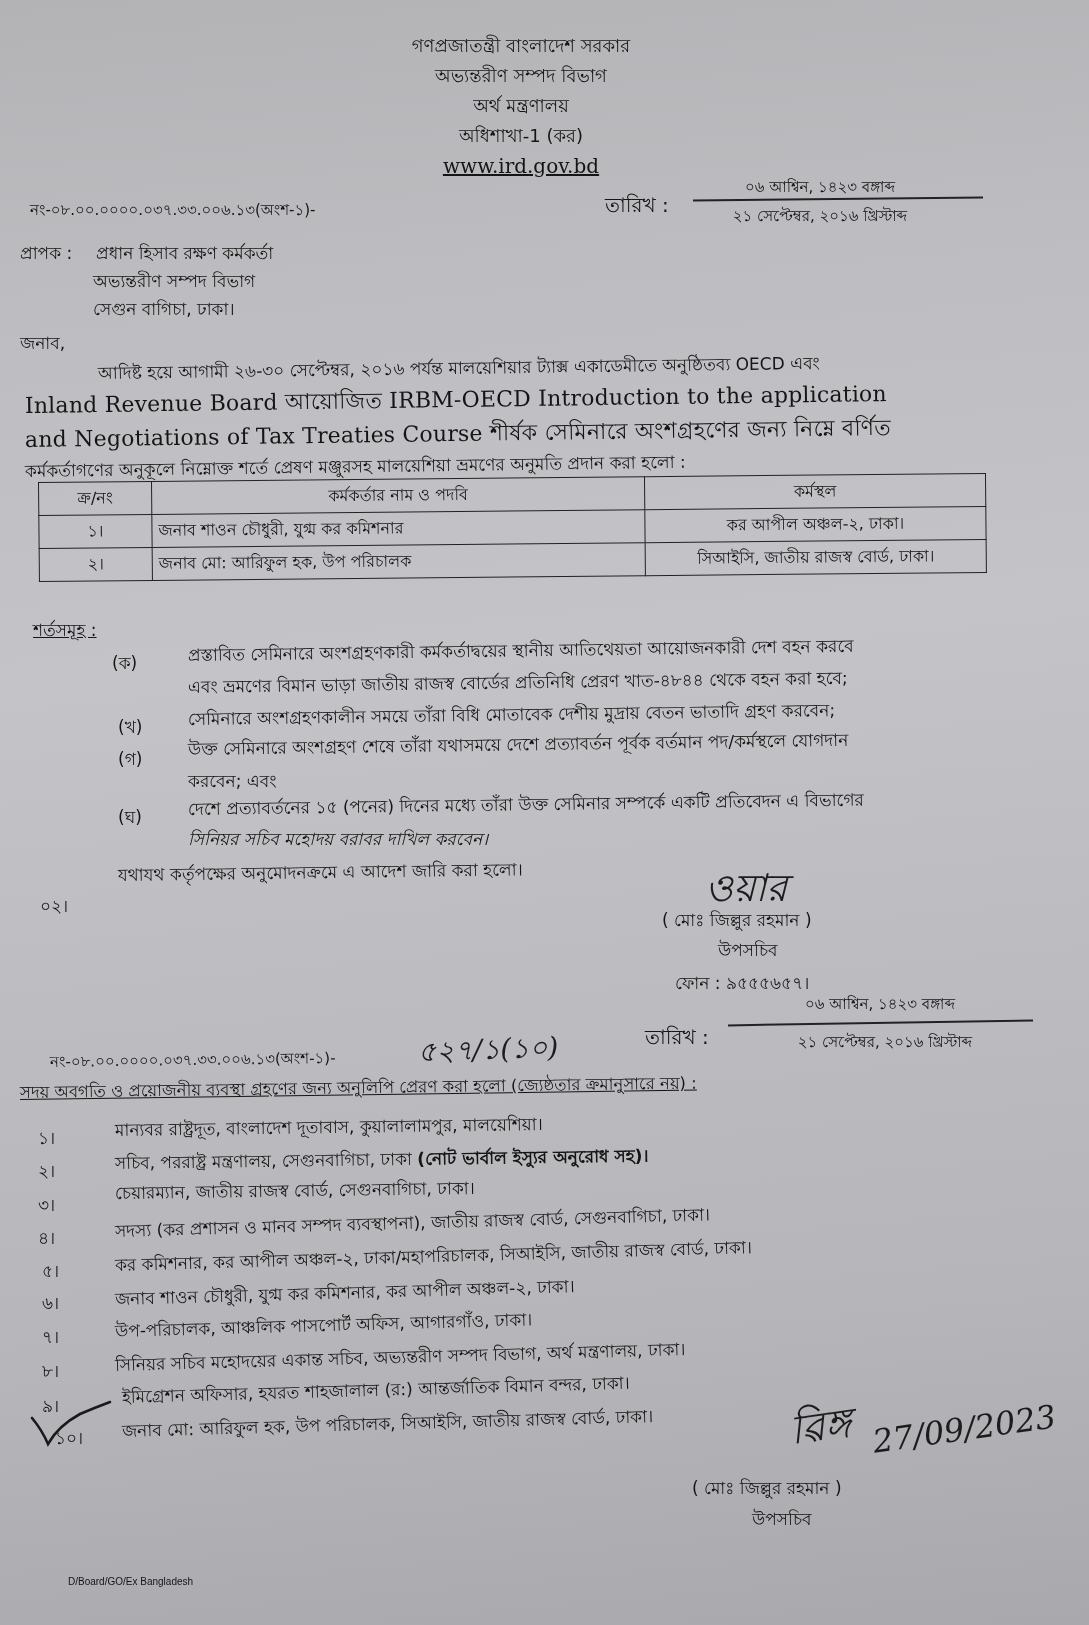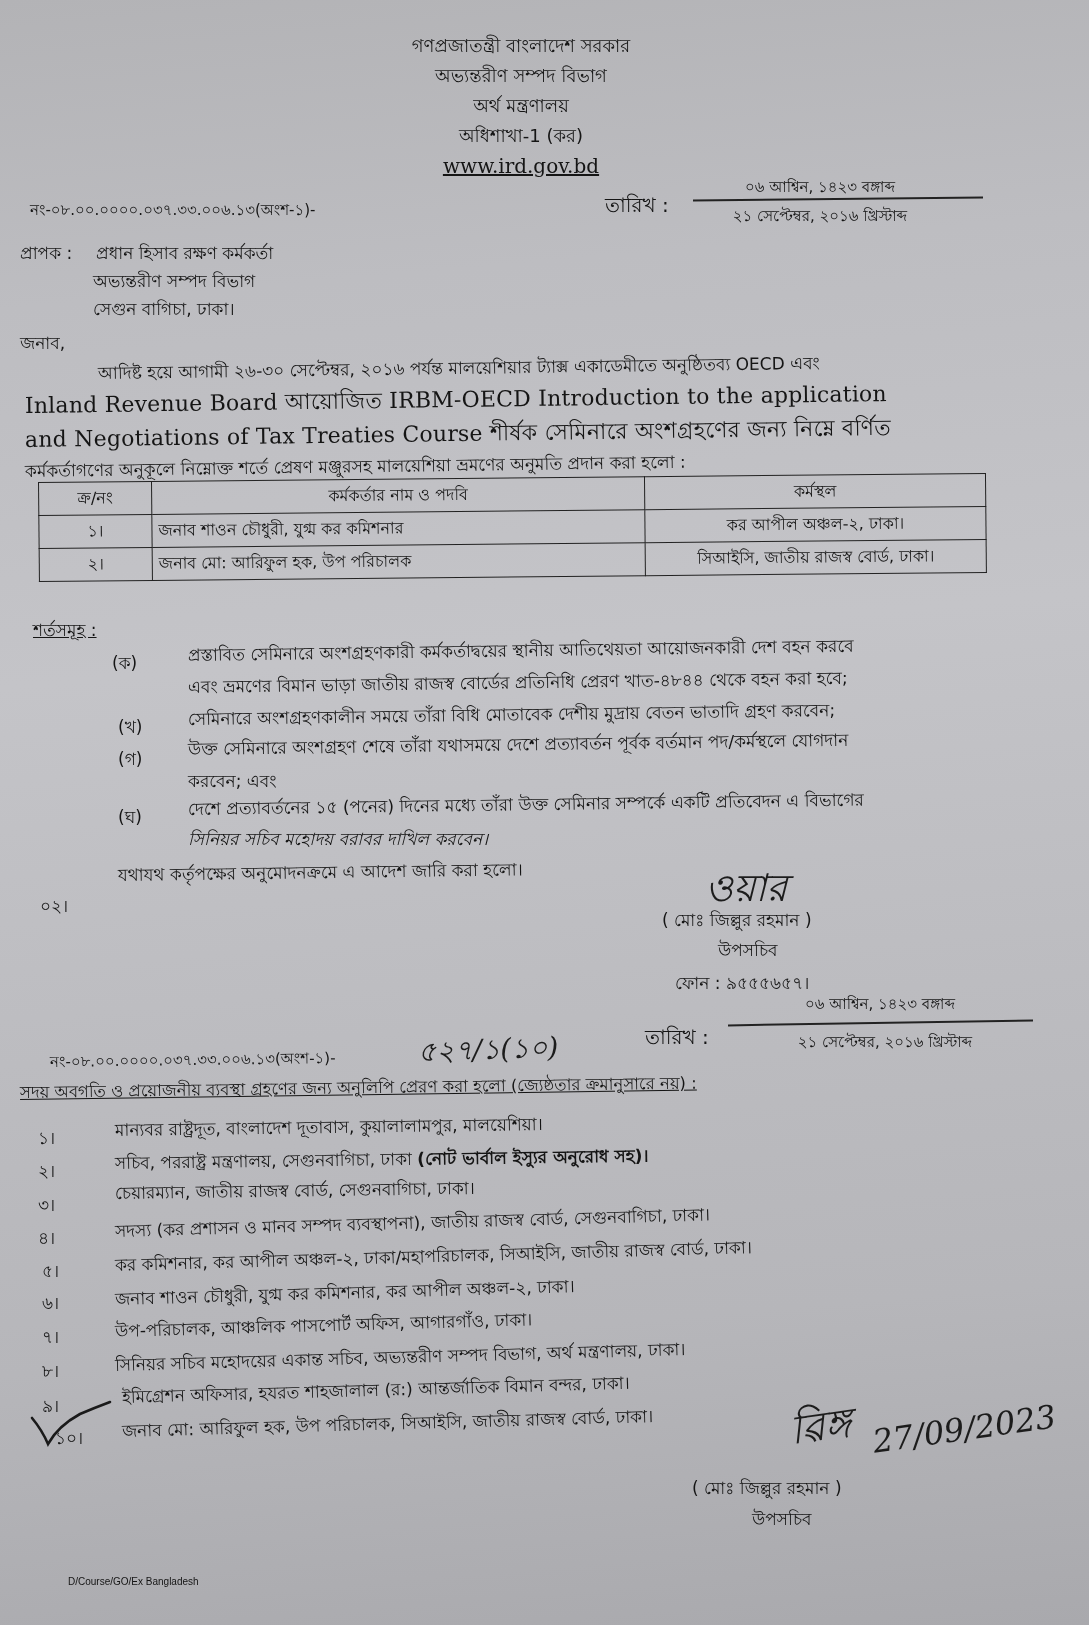--- a/index.html
+++ b/index.html
@@ -150,13 +150,13 @@
 
 <svg class="abs" style="left:28px; top:1400px;" width="90" height="50" viewBox="0 0 90 50">
   <path d="M4 18 Q14 30 20 44 Q30 26 52 14 Q66 8 82 2" fill="none" stroke="#1a1a1a" stroke-width="2.6" stroke-linecap="round"></path>
 </svg>
 
 <div class="abs hw" style="left:790px; top:1395px; font-size:40px; transform:rotate(-8deg);">ৱিঙ্গ</div>
 <div class="abs hw" style="left:872px; top:1410px; font-size:32px; transform:rotate(-8deg);">27/09/2023</div>
 <div class="abs txt" style="left:692px; top:1475px;">( মোঃ জিল্লুর রহমান )</div>
 <div class="abs txt" style="left:752px; top:1506px;">উপসচিব</div>
 
-<div class="abs footer" style="left:68px; top:1576px;">D/Course/GO/Ex Bangladesh</div>
+<div class="abs footer" style="left:68px; top:1576px;">D/Board/GO/Ex Bangladesh</div>
 
 </body></html>

